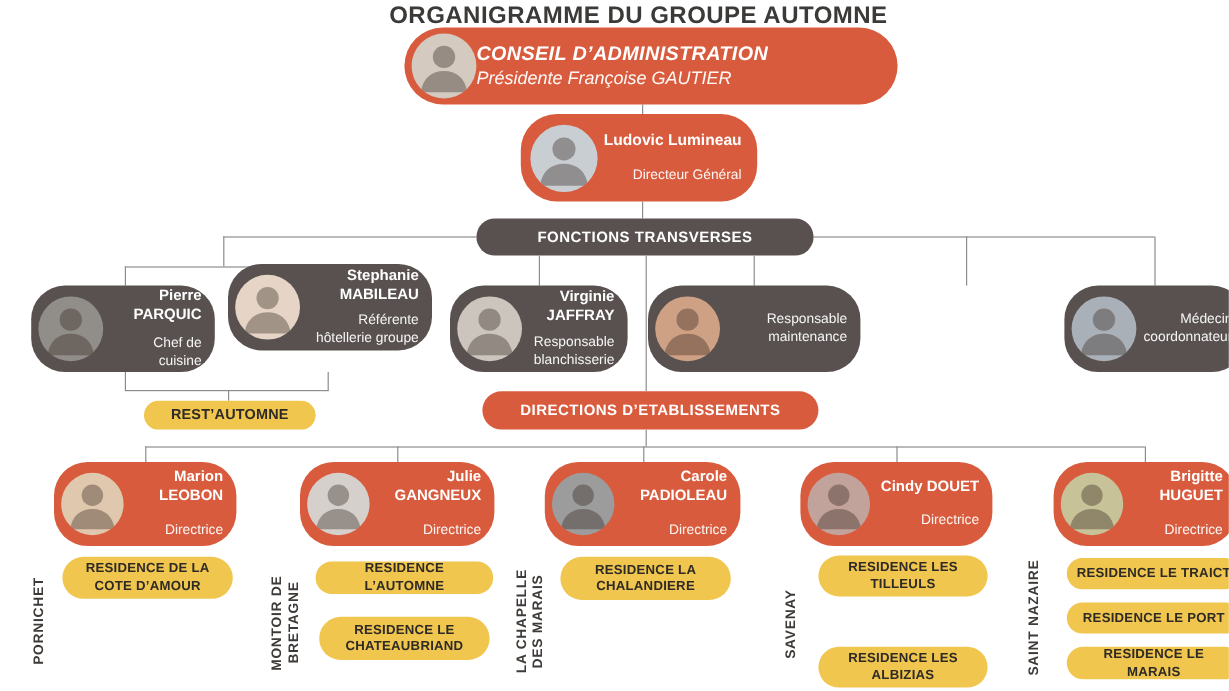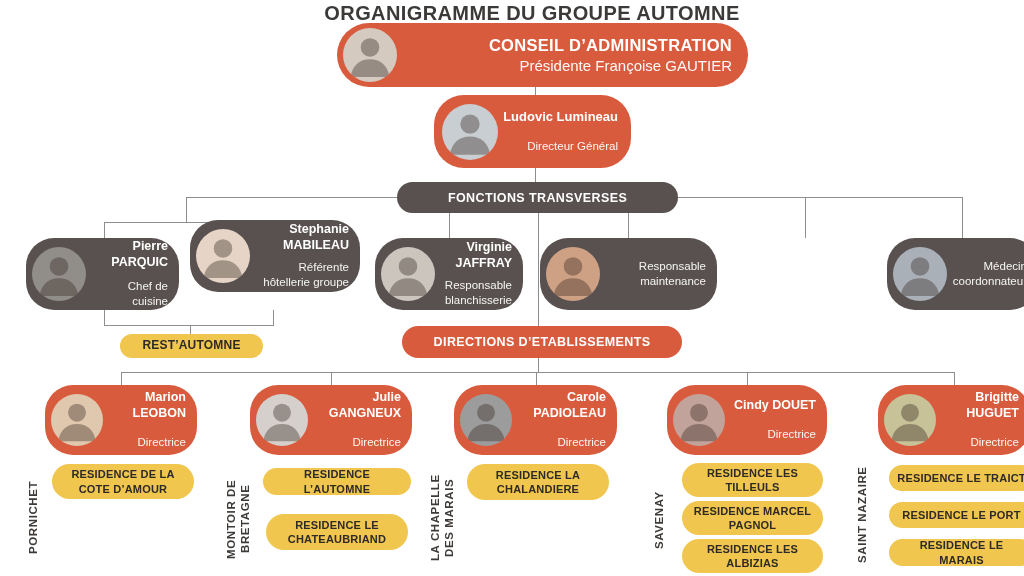--- a/index.html
+++ b/index.html
@@ -18,21 +18,21 @@
   .ln{position:absolute;background:var(--line);}
   .h{height:1px;} .v{width:1px;}
   
   .hubpill{position:absolute;border-radius:17px;display:flex;align-items:center;justify-content:center;
            color:#fff;font-weight:bold;font-size:12.5px;letter-spacing:.4px;}
   .hub-brown{background:var(--brown);}
   .hub-orange{background:var(--orange);}
   
   .board{position:absolute;left:317px;top:23px;width:411px;height:64px;background:var(--orange);
          border-radius:32px;display:flex;align-items:center;color:#fff;}
-  .board-text{flex:1;text-align:right;padding-right:16px;}
+  .board-text{flex:1;text-align:left;padding-right:16px;font-style:italic;}
   .board-title{font-size:16.5px;font-weight:bold;letter-spacing:.3px;}
   .board-sub{font-size:15px;margin-top:2px;color:rgba(255,255,255,.96);}
   
   .node{position:absolute;display:flex;align-items:center;border-radius:28px;box-sizing:border-box;}
   .n-brown{background:var(--brown);color:#fff;height:72px;}
   .n-orange{background:var(--orange);color:#fff;height:70px;}
   .dg{background:var(--orange);color:#fff;height:73px;border-radius:30px;}
   .ptxt{flex:1;display:flex;flex-direction:column;gap:9px;text-align:right;
         padding-right:11px;padding-left:4px;}
   .pname{font-weight:bold;font-size:12.5px;line-height:1.25;white-space:pre-wrap;}
@@ -251,20 +251,19 @@
   <div class="vlabel" style="left:832px;top:465px;width:22px;height:100px">SAINT NAZAIRE</div>
 
   <div class="badge" style="left:32px;top:464px;width:142px;height:35px">RESIDENCE DE LA COTE D’AMOUR</div>
 
   <div class="badge" style="left:243px;top:468px;width:148px;height:27px">RESIDENCE L’AUTOMNE</div>
   <div class="badge" style="left:246px;top:514px;width:142px;height:36px">RESIDENCE LE CHATEAUBRIAND</div>
 
   <div class="badge" style="left:447px;top:464px;width:142px;height:36px">RESIDENCE LA CHALANDIERE</div>
 
   <div class="badge" style="left:662px;top:463px;width:141px;height:34px">RESIDENCE LES TILLEULS</div>
-  <div class="badge" style="left:662px;top:501px;width:141px;height:34px">RESIDENCE MARCEL PAGNOL</div>
   <div class="badge" style="left:662px;top:539px;width:141px;height:34px">RESIDENCE LES ALBIZIAS</div>
 
   <div class="badge" style="left:869px;top:465px;width:145px;height:26px">RESIDENCE LE TRAICT</div>
   <div class="badge" style="left:869px;top:502px;width:145px;height:26px">RESIDENCE LE PORT</div>
   <div class="badge" style="left:869px;top:539px;width:145px;height:27px">RESIDENCE LE MARAIS</div>
 
 </div>
 
 </body></html>

